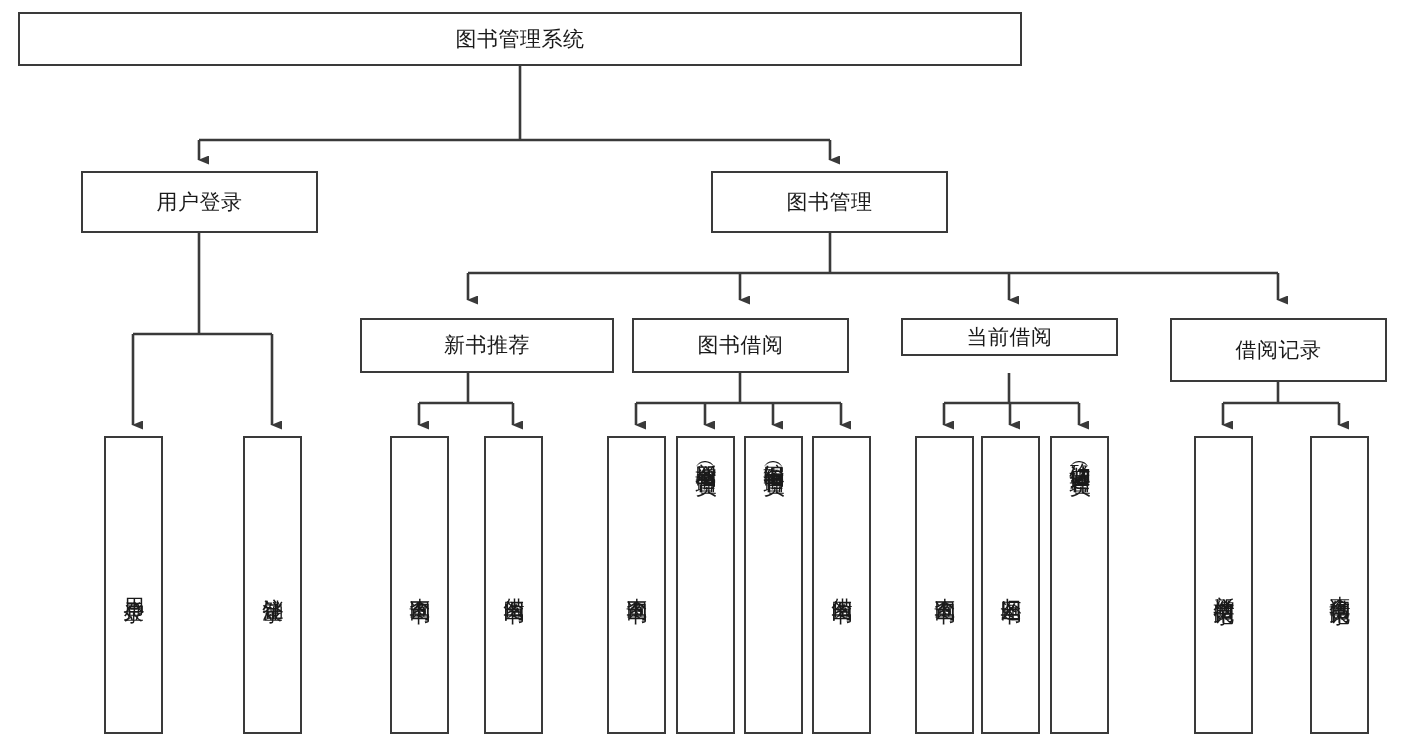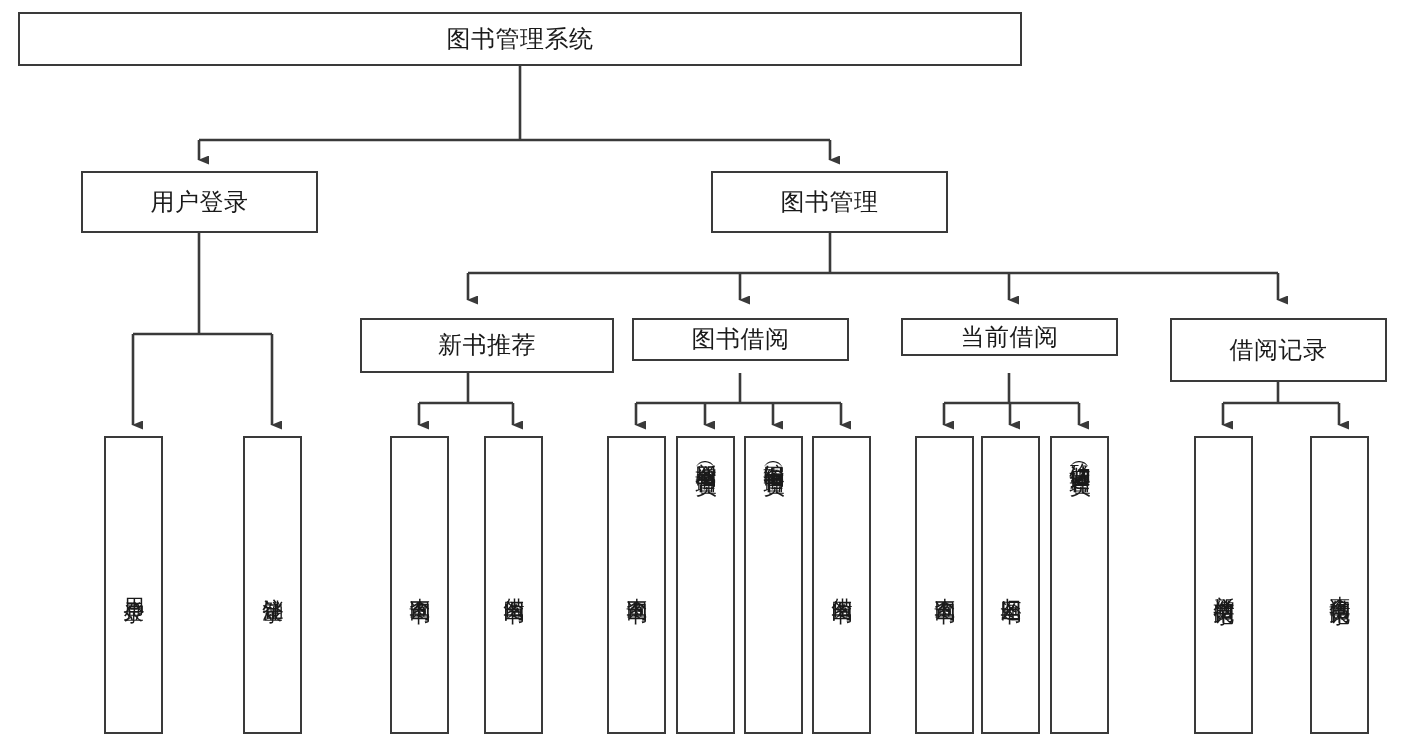--- a/index.html
+++ b/index.html
@@ -35,21 +35,21 @@
     justify-content: center;
     color: #111111;
   }
   .node .label {
     text-align: center;
     line-height: 1.18;
     color: #1a1a1a;
   }
   .node.horiz .label {
     writing-mode: horizontal-tb;
-    font-size: 24px;
+    font-size: 21px;
     letter-spacing: 0.5px;
   }
   .node.vert {
     align-items: flex-start;
     justify-content: center;
     padding-top: 8px;
   }
   .node.vert .label {
     writing-mode: vertical-rl;
     text-orientation: upright;
@@ -134,21 +134,21 @@
   <div class="node horiz" style="left:81px; top:171px; width:237px; height:62px;">
     <span class="label">用户登录</span>
   </div>
   <div class="node horiz" style="left:711px; top:171px; width:237px; height:62px;align-items:center;">
     <span class="label">图书管理</span>
   </div>
 
   <div class="node horiz" style="left:360px; top:318px; width:254px; height:55px;">
     <span class="label">新书推荐</span>
   </div>
-  <div class="node horiz" style="left:632px; top:318px; width:217px; height:43px;">
+  <div class="node horiz" style="left:632px; top:318px; width:217px; height:55px;">
     <span class="label">图书借阅</span>
   </div>
   <div class="node horiz" style="left:901px; top:318px; width:217px; height:38px;">
     <span class="label">当前借阅</span>
   </div>
   <div class="node horiz" style="left:1170px; top:318px; width:217px; height:64px;">
     <span class="label">借阅记录</span>
   </div>
 
   <div class="node vert centered" style="left:104px; top:436px; width:59px; height:298px;">

